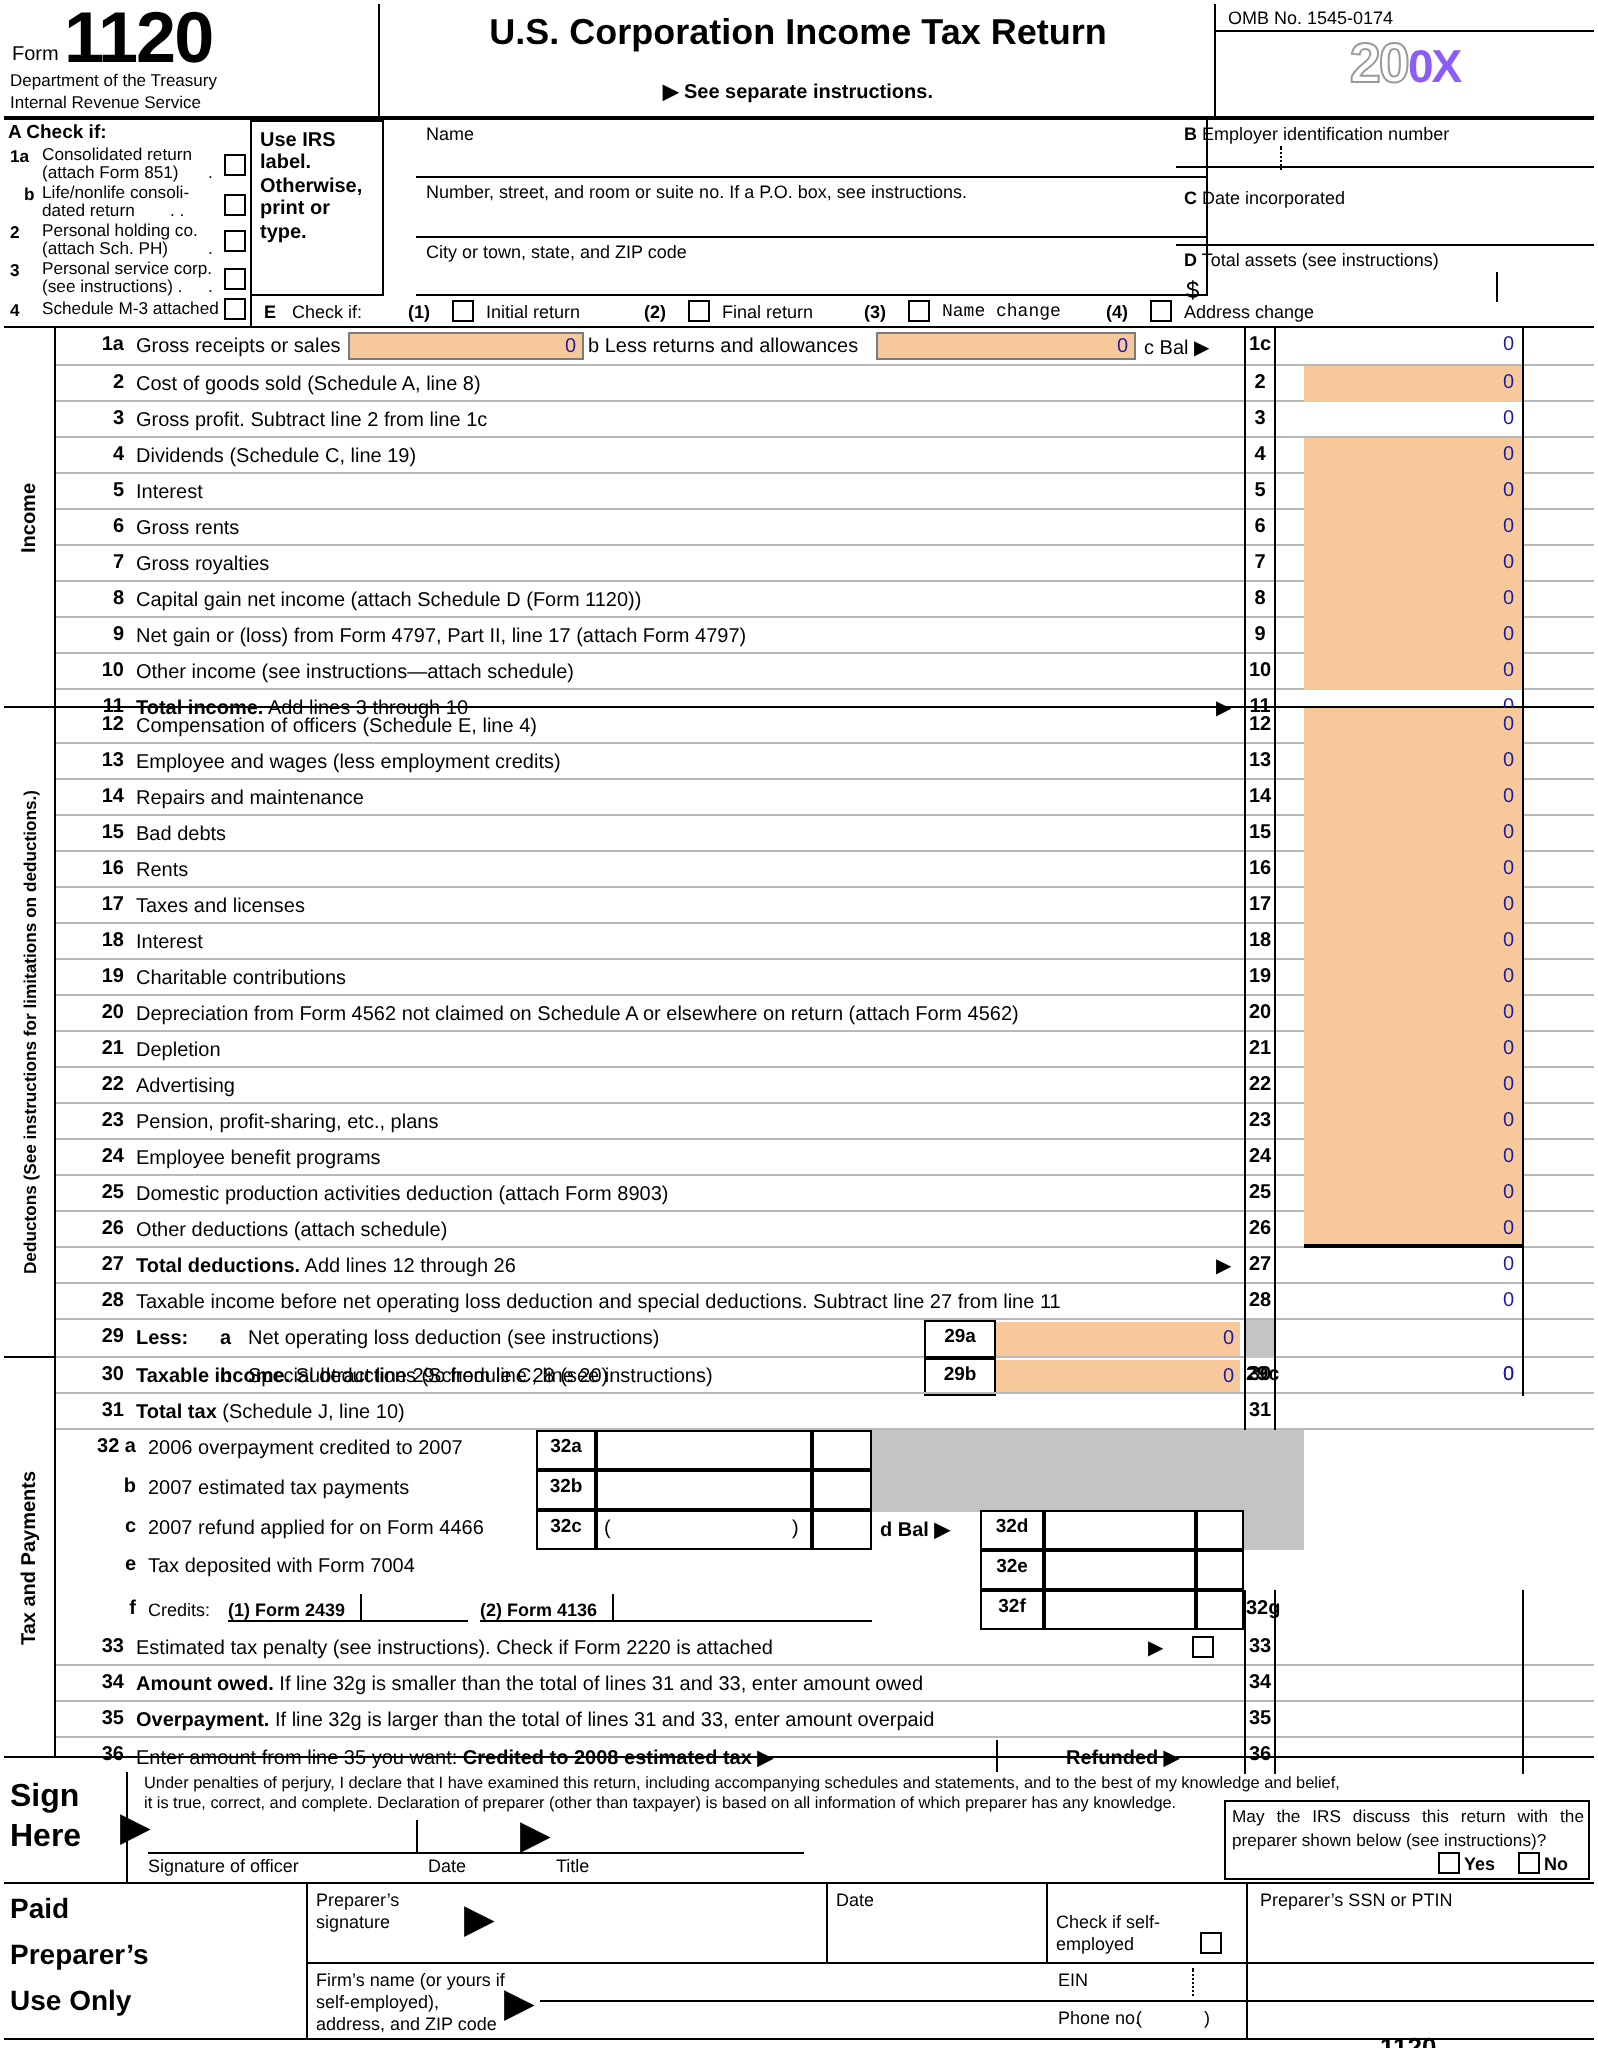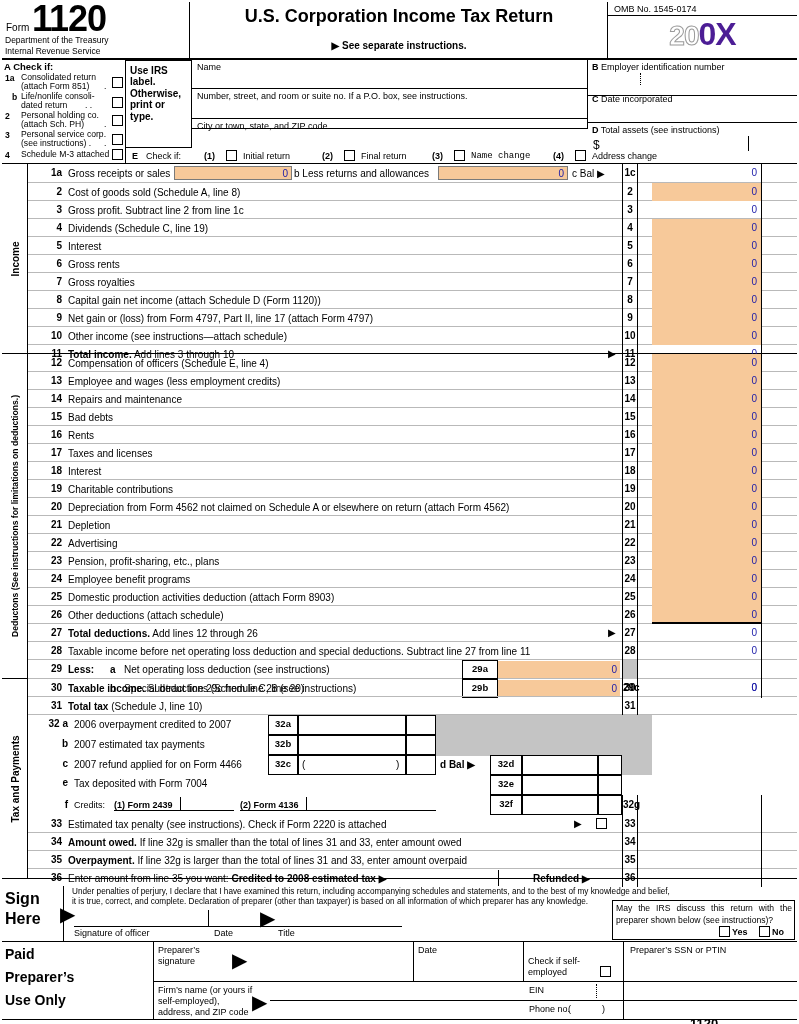--- a/index.html
+++ b/index.html
@@ -27,35 +27,35 @@
            border-right:1.5px solid #000; }
   .maintitle { position:absolute; left:0; top:4px; width:418px; text-align:center;
                font-size:18px; font-weight:bold; }
   .seeinstr { position:absolute; left:0; top:38px; width:418px; text-align:center;
               font-size:10px; font-weight:bold; }
   .hdr-r { position:absolute; left:606px; top:0; width:189px; height:58px; }
   .omb { position:absolute; left:6px; top:2px; font-size:9px; }
   .yearbox { position:absolute; left:0; top:14px; width:189px; text-align:center; }
   .yr-hollow { font-size:28px; font-weight:bold; letter-spacing:-1px;
                color:#fff; -webkit-text-stroke:1px #9a9a9a; }
-  .yr-solid { font-size:32px; font-weight:bold; letter-spacing:-1px; color:#4c1d95; }
+  .yr-solid { font-size:23px; font-weight:bold; letter-spacing:-1px; color:#8b5cf6; }
 
   
   .entity { position:absolute; left:2px; top:60px; width:795px; height:104px; }
   .box-a { position:absolute; left:0; top:0; width:124px; height:104px;
            border-right:1.5px solid #000; border-bottom:1.5px solid #000;}
   .a-title { position:absolute; left:2px; top:1px; font-size:9.5px; font-weight:bold; }
   .a-row { position:absolute; left:0; font-size:8.6px; line-height:9.6px; }
   .a-num { position:absolute; font-weight:bold; font-size:8.6px; }
   .ckbox { position:absolute; width:11px; height:11px; border:1px solid #000; background:#fff; }
   .box-label { position:absolute; left:124px; top:0; width:66px; height:88px;
                border:1.5px solid #000; border-left:none; }
   .box-label div { position:absolute; left:4px; top:4px; width:60px;
                    font-size:10px; font-weight:bold; line-height:11.4px; }
-  .box-name { position:absolute; left:190px; top:0; width:396px; height:69px;
+  .box-name { position:absolute; left:206px; top:0; width:396px; height:88px;
               border-right:1.5px solid #000; border-bottom:1.5px solid #000;}
   .nm-cell { position:absolute; left:0; width:396px; border-bottom:1px solid #000; }
   .nm-cell span { position:absolute; left:5px; top:2px; font-size:9px; }
   .box-bcd { position:absolute; left:586px; top:0; width:209px; height:104px; }
   .bcd-cell { position:absolute; left:0; width:209px; border-bottom:1px solid #000; }
   .bcd-cell .lbl { position:absolute; left:4px; top:2px; font-size:9px; }
   .bcd-cell .lbl b { font-weight:bold; }
   .eindash { position:absolute; left:52px; top:13px; height:12px;
              border-left:1px dotted #000; }
   .dollar { position:absolute; left:5px; top:15px; font-size:12px; }
@@ -205,21 +205,21 @@
       </div>
       <div class="nm-cell" style="top:29px;height:30px;">
         <span>Number, street, and room or suite no. If a P.O. box, see instructions.</span>
       </div>
       <div class="nm-cell" style="top:59px;height:29px;border-bottom:none;">
         <span>City or town, state, and ZIP code</span>
       </div>
     </div>
 
     <div class="box-bcd">
-      <div class="bcd-cell" style="top:0;height:36px;">
+      <div class="bcd-cell" style="top:0;height:24px;">
         <span class="lbl"><b>B</b> <span>Employer identification number</span></span>
         <span class="eindash"></span>
       </div>
       <div class="bcd-cell" style="top:32px;height:31px;">
         <span class="lbl"><b>C</b> <span>Date incorporated</span></span>
       </div>
       <div class="bcd-cell" style="top:63px;height:41px;border-bottom:1.5px solid #000;">
         <span class="lbl"><b>D</b> <span>Total assets (see instructions)</span></span>
         <span class="dollar">$</span>
         <span class="dvert"></span>

